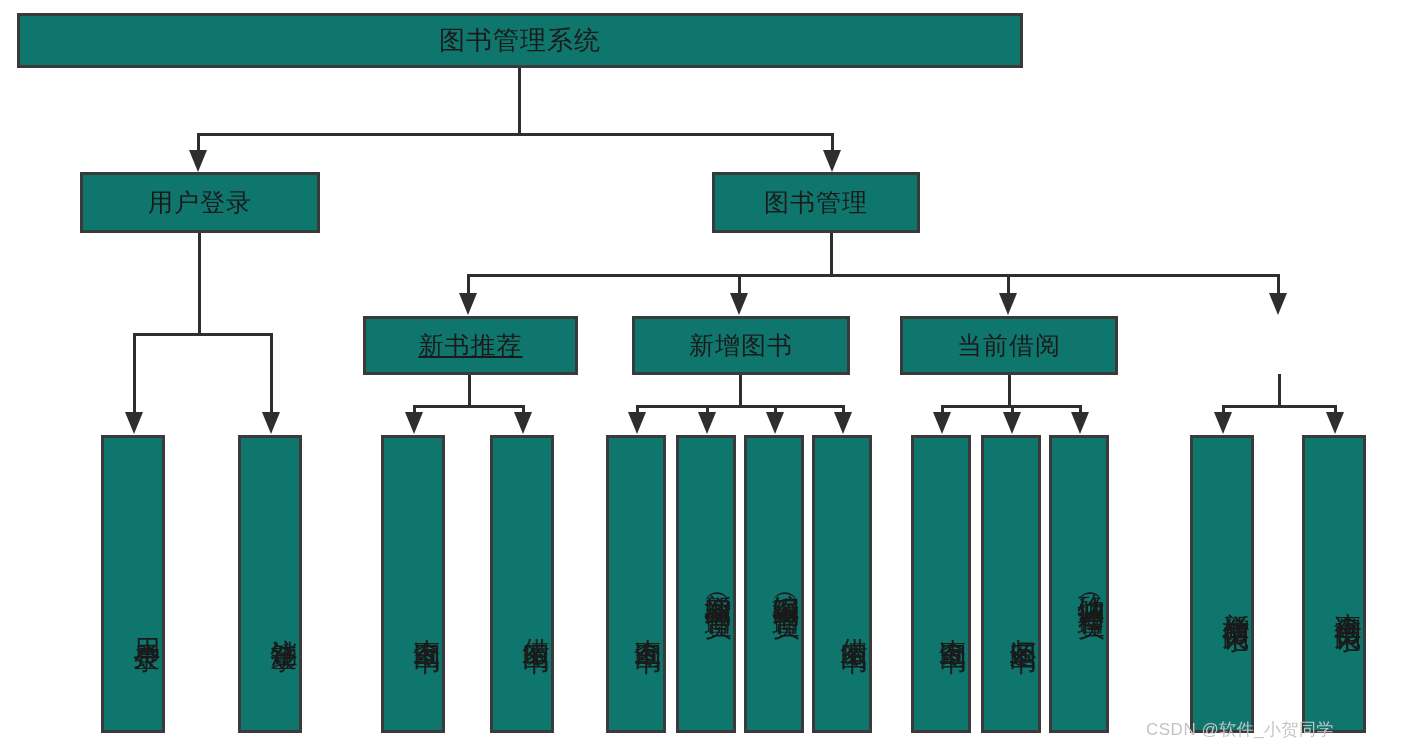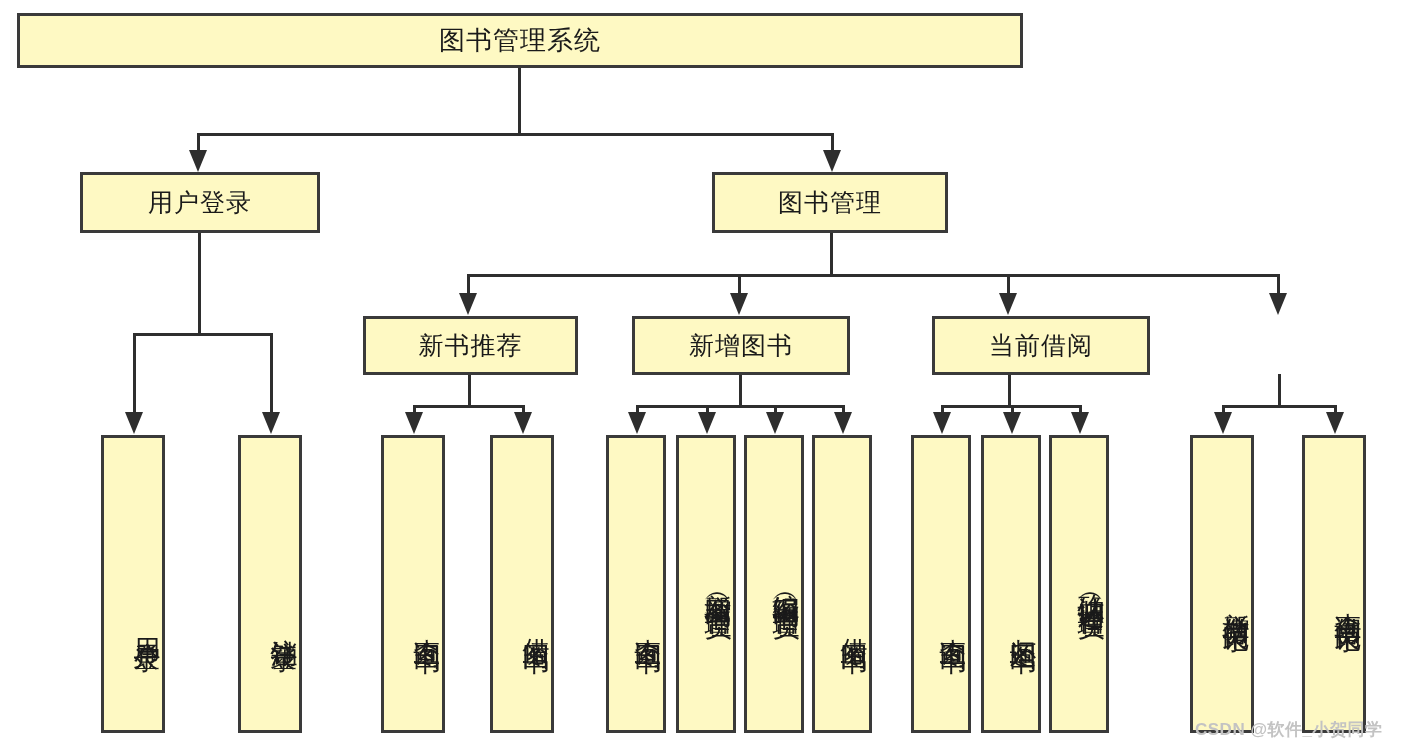--- a/index.html
+++ b/index.html
@@ -14,21 +14,21 @@
     position: relative;
     width: 1405px;
     height: 747px;
     background: #ffffff;
     overflow: hidden;
   }
   .node {
     position: absolute;
     box-sizing: border-box;
     border: 3px solid #3a3a3a;
-    background: #fef9c3;
+    background: #0f766e;
     display: flex;
     align-items: center;
     justify-content: center;
     color: #1a1a1a;
     letter-spacing: 1px;
   }
   .node.horiz {
     font-size: 25px;
     line-height: 1.1;
     white-space: nowrap;
@@ -134,42 +134,42 @@
   <div class="edge h" style="left:1222px; top:405px; width:115px;"></div>
   <div class="edge v" style="left:1222px; top:405px; height:10px;"></div>
   <div class="arrow" style="left:1214px; top:412px;"></div>
   <div class="edge v" style="left:1334px; top:405px; height:10px;"></div>
   <div class="arrow" style="left:1326px; top:412px;"></div>
 
   <div class="node horiz root" style="left:17px; top:13px; width:1006px; height:55px;">图书管理系统</div>
 
   <div class="node horiz" style="left:80px; top:172px; width:240px; height:61px;">用户登录</div>
 
-  <div class="node horiz" style="left:712px; top:172px; width:236px; height:61px;">图书管理</div>
+  <div class="node horiz" style="left:712px; top:172px; width:208px; height:61px;">图书管理</div>
 
-  <div class="node horiz" style="left:363px; top:316px; width:215px; height:59px;">新书推荐</div>
+  <div class="node horiz" style="left:363px; top:316px; width:215px; height:59px;text-decoration:underline;">新书推荐</div>
 
   <div class="node horiz" style="left:632px; top:316px; width:218px; height:59px;">新增图书</div>
 
-  <div class="node horiz" style="left:932px; top:316px; width:218px; height:59px;">当前借阅</div>
+  <div class="node horiz" style="left:900px; top:316px; width:218px; height:59px;">当前借阅</div>
 
 
   <div class="node vert" style="left:101px; top:435px; width:64px; height:298px; padding-top:78px;">用户登录</div>
   <div class="node vert" style="left:238px; top:435px; width:64px; height:298px; padding-top:78px;">注销登录</div>
 
   <div class="node vert" style="left:381px; top:435px; width:64px; height:298px; padding-top:78px;">查询图书</div>
   <div class="node vert" style="left:490px; top:435px; width:64px; height:298px; padding-top:78px;">借阅图书</div>
 
   <div class="node vert" style="left:606px; top:435px; width:60px; height:298px; padding-top:78px;">查询图书</div>
   <div class="node vert toptext" style="left:676px; top:435px; width:60px; height:298px;">新增图书（管理员）</div>
   <div class="node vert toptext" style="left:744px; top:435px; width:60px; height:298px;">编辑图书（管理员）</div>
   <div class="node vert" style="left:812px; top:435px; width:60px; height:298px; padding-top:78px;">借阅图书</div>
 
   <div class="node vert" style="left:911px; top:435px; width:60px; height:298px; padding-top:78px;">查询图书</div>
   <div class="node vert" style="left:981px; top:435px; width:60px; height:298px; padding-top:78px;">归还图书</div>
   <div class="node vert toptext" style="left:1049px; top:435px; width:60px; height:298px;">确认归还（管理员）</div>
 
   <div class="node vert" style="left:1190px; top:435px; width:64px; height:298px; padding-top:32px;">新增借阅记录</div>
   <div class="node vert" style="left:1302px; top:435px; width:64px; height:298px; padding-top:32px;">查询借阅记录</div>
 
-  <div class="watermark" style="left:1195px; top:718px;font-weight:bold;">CSDN @软件_小贺同学</div>
+  <div class="watermark" style="left:1146px; top:718px;">CSDN @软件_小贺同学</div>
 
 </div>
 
 </body></html>

